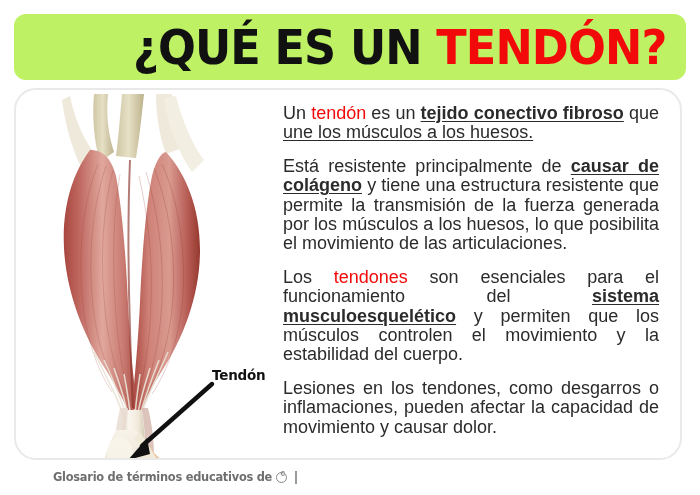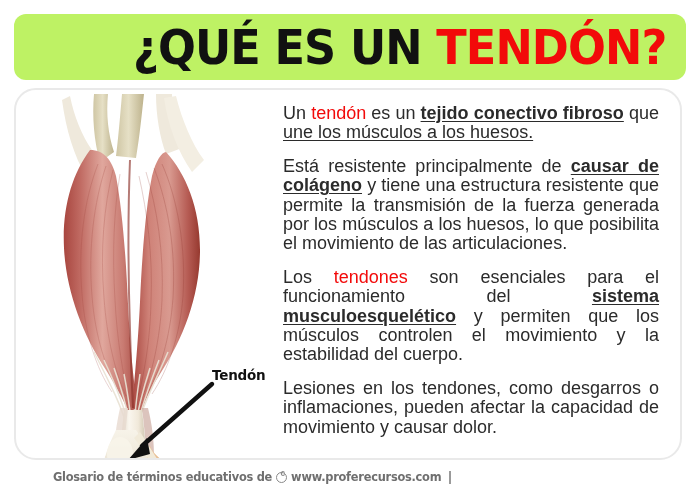--- a/index.html
+++ b/index.html
@@ -240,17 +240,16 @@
     <p><span>Los </span><span class="red">tendones</span><span> son esenciales para el funcionamiento del </span><span class="bu">sistema musculoesquelético</span><span> y permiten que los músculos controlen el movimiento y la estabilidad del cuerpo.</span></p>
     <p><span>Lesiones en los tendones, como desgarros o inflamaciones, pueden afectar la capacidad de movimiento y causar dolor.</span></p>
   </div>
 
 </div>
 
 <div id="footer">
   <div id="footer-text">
     <span>Glosario de términos educativos de</span>
     <span id="copyright-icon"></span>
-    <span>www.proferecursos.com</span>
     <span id="footer-divider"></span>
   </div>
 
 </div>
 
 </body></html>

